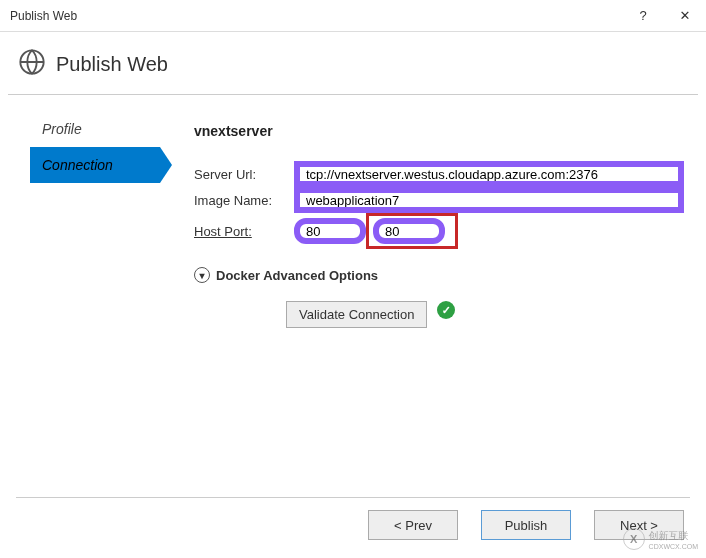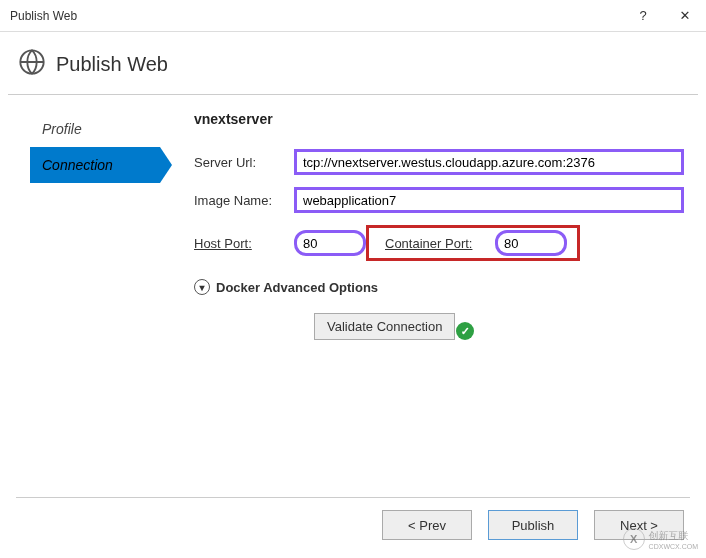--- a/index.html
+++ b/index.html
@@ -20,42 +20,42 @@
     .sidebar { width: 160px; padding-left: 30px; font-style: italic; }
     .side-item { font-size: 14px; color: #444; padding: 10px 12px; position: relative; }
     .side-item.active { background: #007acc; color: #000000; }
     .side-item.active::after {
       content: ""; position: absolute; right: -12px; top: 0;
       border-top: 18px solid transparent; border-bottom: 18px solid transparent;
       border-left: 12px solid #007acc;
     }
     
     .main { flex: 1; padding: 0 22px 0 34px; }
-    .section-title { font-size: 14px; font-weight: bold; color: #222; margin-bottom: 22px; }
+    .section-title { font-size: 14px; font-weight: bold; color: #222; margin-bottom: 22px; margin-top: 12px; }
     
-    .form-row { display: flex; align-items: center; margin-bottom: 12px; }
+    .form-row { display: flex; align-items: center; }
     .form-label { width: 100px; font-size: 13px; color: #333; }
-    .form-input { flex: 1; border: 3px solid #8b5cf6; padding: 4px 6px; font-size: 13px; height: 26px; background: #fff; }
+    .form-input { flex: 1; border: 6px solid #8b5cf6; padding: 4px 6px; font-size: 13px; height: 26px; background: #fff; }
     .short-input { width: 72px; flex: none; border-radius: 12px; }
     .browse-btn { width: 26px; height: 26px; border: 1px solid #aaa; background: #eee; margin-left: 6px; font-size: 12px; display: flex; align-items: center; justify-content: center; }
     
     .port-row { display: flex; align-items: center; margin-bottom: 18px; }
     .port-label { font-size: 13px; color: #333; text-decoration: underline; }
     .port-label.first { width: 100px; }
     .port-label.second { width: 110px; margin-left: 12px; }
     .highlight-box { border: 3px solid #c72828; padding: 2px 10px 2px 4px; display: inline-flex; align-items: center; }
     
     .expander { display: flex; align-items: center; gap: 6px; font-size: 13px; font-weight: bold; color: #333; margin-bottom: 18px; }
     .expander-icon { width: 16px; height: 16px; border: 1.5px solid #555; border-radius: 50%; display: flex; align-items: center; justify-content: center; font-size: 10px; }
     
-    .validate-row { display: flex; align-items: flex-end; gap: 1px; margin-left: 120px; }
+    .validate-row { display: flex; align-items: flex-start; gap: 10px; margin-left: 92px; }
     .validate-btn { border: 1px solid #aaa; background: #eee; padding: 5px 12px; font-size: 13px; color: #333; }
     .check-icon { width: 18px; height: 18px; background: #2ea043; border-radius: 50%; display: flex; align-items: center; justify-content: center; color: #fff; font-size: 11px; font-weight: bold; }
     
-    .footer { position: absolute; bottom: 0; left: 0; right: 0; padding: 14px 22px 18px 22px; display: flex; justify-content: flex-end; gap: 16px; align-items: center; }
+    .footer { position: absolute; bottom: 0; left: 0; right: 0; padding: 14px 22px 18px 22px; display: flex; justify-content: flex-end; gap: 23px; align-items: center; }
     hr.footer-divider { border: none; border-top: 1px solid #ccc; margin: 0 8px; position: absolute; bottom: 60px; left: 8px; right: 8px; }
     .footer-btn { width: 90px; height: 30px; border: 1px solid #aaa; background: #eee; font-size: 13px; color: #333; display: flex; align-items: center; justify-content: center; }
     .footer-btn.primary { border: 1px solid #5a9bd5; }
     
     .watermark { position: absolute; right: 8px; bottom: 8px; display: flex; align-items: center; gap: 4px; opacity: 0.6; font-size: 10px; color: #777; }
     .watermark-logo { width: 22px; height: 22px; border: 1px solid #aaa; border-radius: 50%; display: flex; align-items: center; justify-content: center; font-size: 11px; font-weight: bold; color: #555; }
   </style>
 </head>
 <body>
 
@@ -94,21 +94,20 @@
     <div class="form-row">
       <span class="form-label">Image Name:</span>
       <input class="form-input" value="webapplication7" style="">
     </div>
 
 
     <div class="port-row">
       <span class="port-label first">Host Port:</span>
       <input class="form-input short-input" value="80" style="">
       <span class="highlight-box">
-        <span class="port-label second">Container Port:</span>
         <input class="form-input short-input" value="80" style="">
       </span>
     </div>
 
     <div class="expander">
       <span class="expander-icon">▾</span>
       <span>Docker Advanced Options</span>
     </div>
 
     <div class="validate-row">

